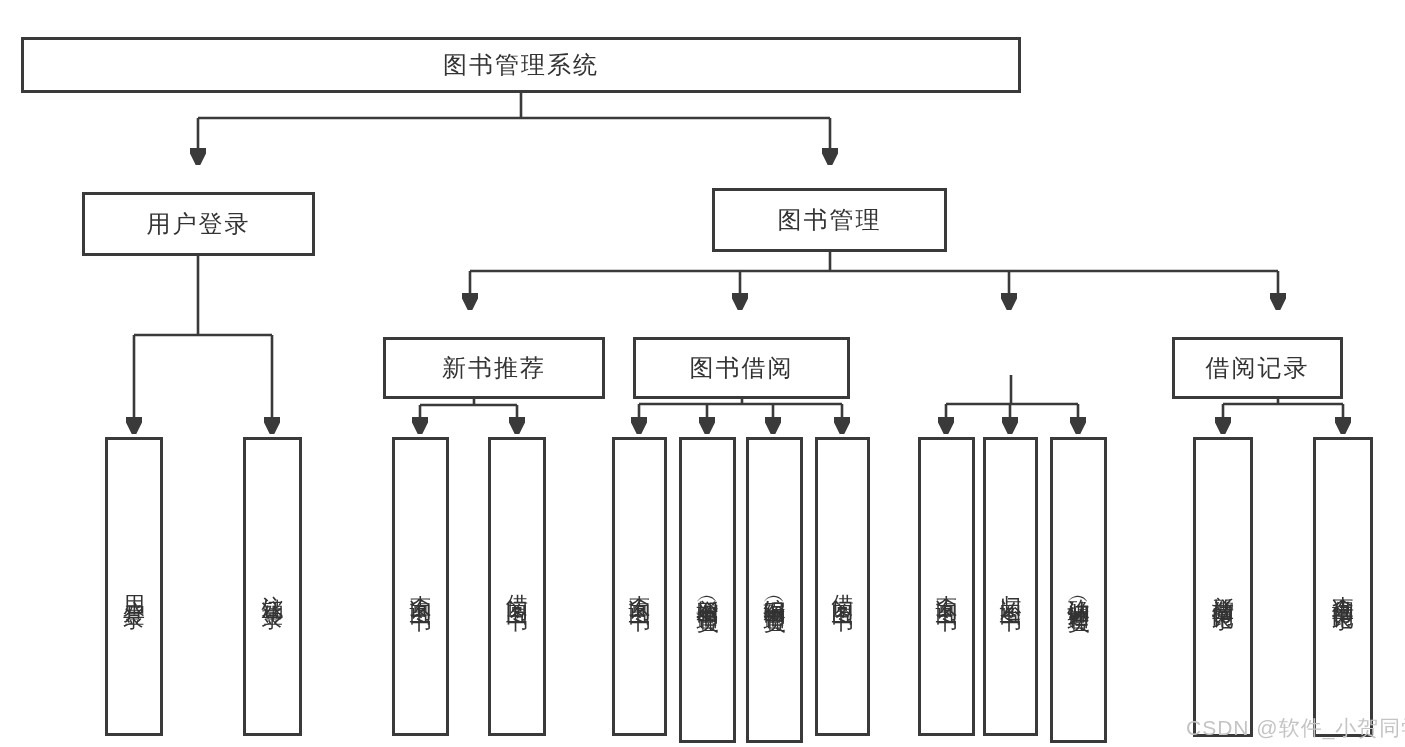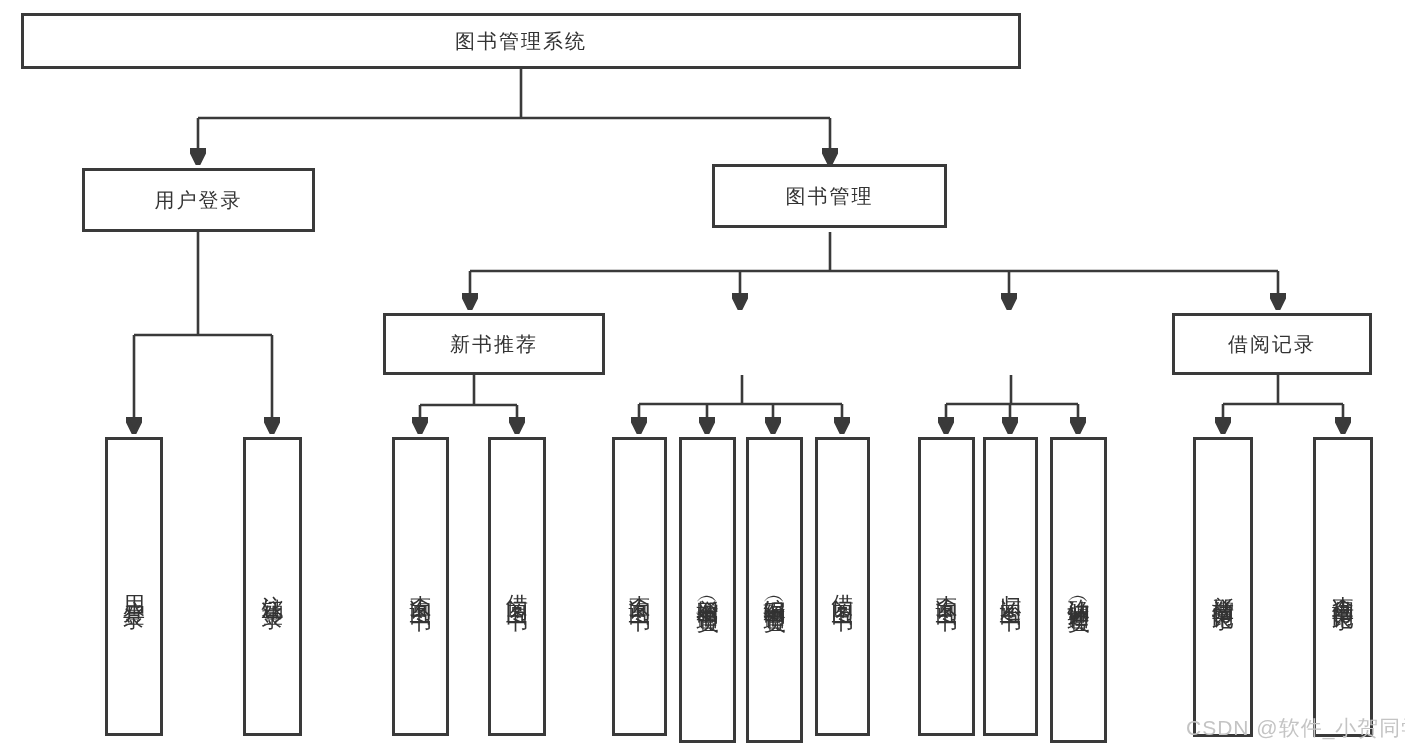--- a/index.html
+++ b/index.html
@@ -22,21 +22,21 @@
   .node{
     position:absolute;
     box-sizing:border-box;
     border:3px solid var(--line);
     background:#ffffff;
     color:var(--text);
     display:flex;align-items:center;justify-content:center;
     z-index:2;
     text-align:center;
   }
-  .hnode{font-size:20px;letter-spacing:2px;}
+  .hnode{font-size:24px;letter-spacing:2px;margin-top:24px;}
   .vnode{
     writing-mode:vertical-rl;
     text-orientation:mixed;
     font-size:22px;
     letter-spacing:5px;
     line-height:1;
   }
   .watermark{
     position:absolute;
     left:1186px;top:714px;
@@ -99,21 +99,22 @@
     <line x1="1223" y1="404" x2="1223" y2="432" marker-end="url(#arr)"></line>
     <line x1="1343" y1="404" x2="1343" y2="432" marker-end="url(#arr)"></line>
   </svg>
 
   <div class="node hnode" style="left:21px;top:13px;width:1000px;height:56px">图书管理系统</div>
 
   <div class="node hnode" style="left:82px;top:168px;width:233px;height:64px">用户登录</div>
   <div class="node hnode" style="left:712px;top:164px;width:235px;height:64px">图书管理</div>
 
   <div class="node hnode" style="left:383px;top:313px;width:222px;height:62px">新书推荐</div>
-  <div class="node hnode" style="left:1172px;top:313px;width:200px;height:62px">借阅记录</div>
+  <div class="node hnode" style="left:633px;top:313px;width:217px;height:62px">图书借阅</div>
+  <div class="node hnode" style="left:1172px;top:313px;width:171px;height:62px">借阅记录</div>
 
   <div class="node vnode" style="left:105px;top:437px;width:58px;height:299px">用户登录</div>
   <div class="node vnode" style="left:243px;top:437px;width:59px;height:299px">注销登录</div>
 
   <div class="node vnode" style="left:392px;top:437px;width:57px;height:299px">查询图书</div>
   <div class="node vnode" style="left:488px;top:437px;width:58px;height:299px">借阅图书</div>
 
   <div class="node vnode" style="left:612px;top:437px;width:55px;height:299px">查询图书</div>
   <div class="node vnode" style="left:679px;top:437px;width:57px;height:306px;letter-spacing:2px">新增图书（管理员）</div>
   <div class="node vnode" style="left:746px;top:437px;width:57px;height:306px;letter-spacing:2px">编辑图书（管理员）</div>

